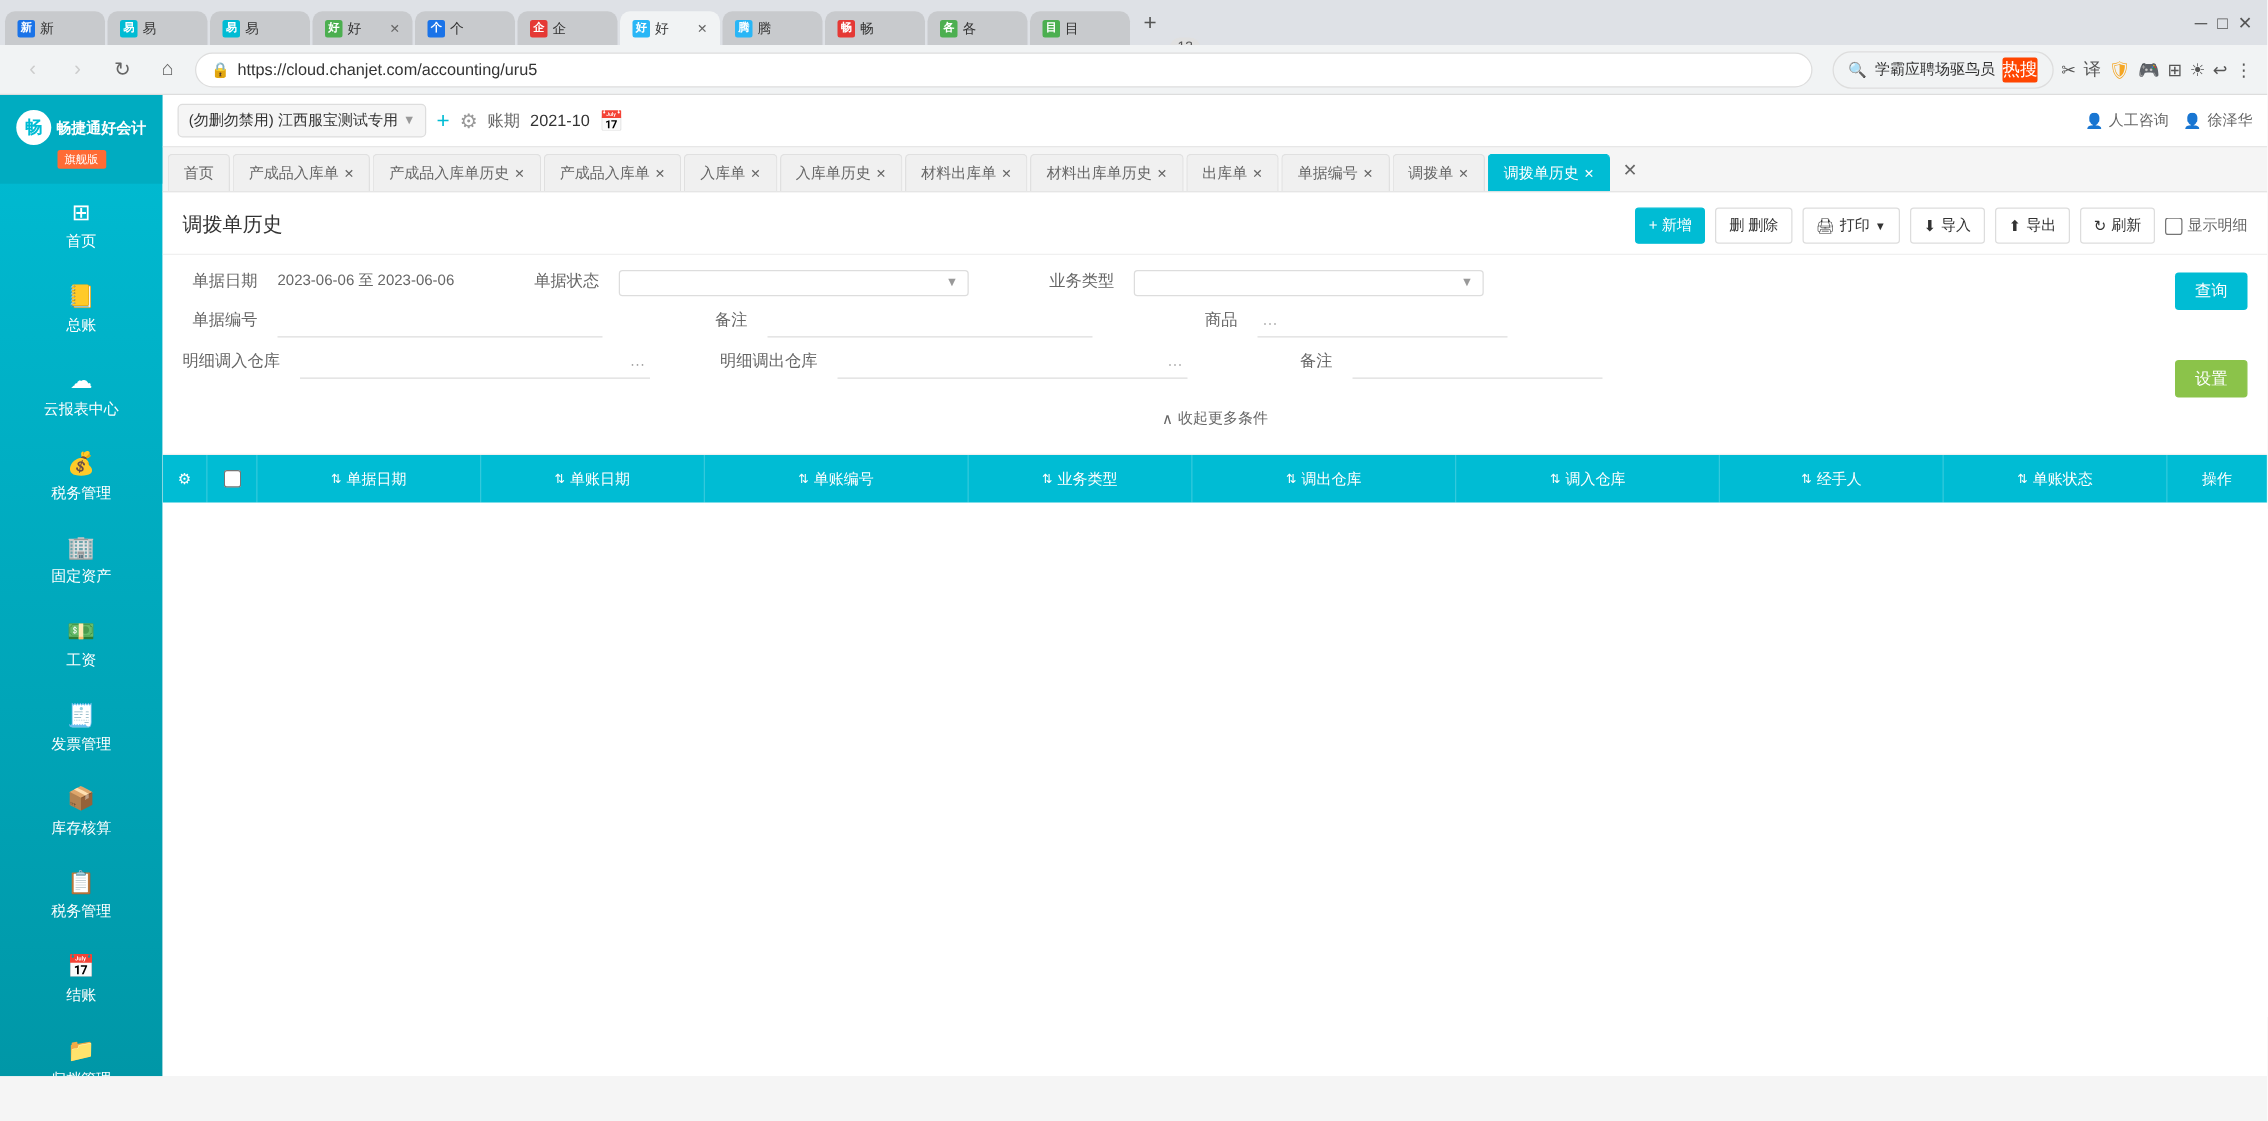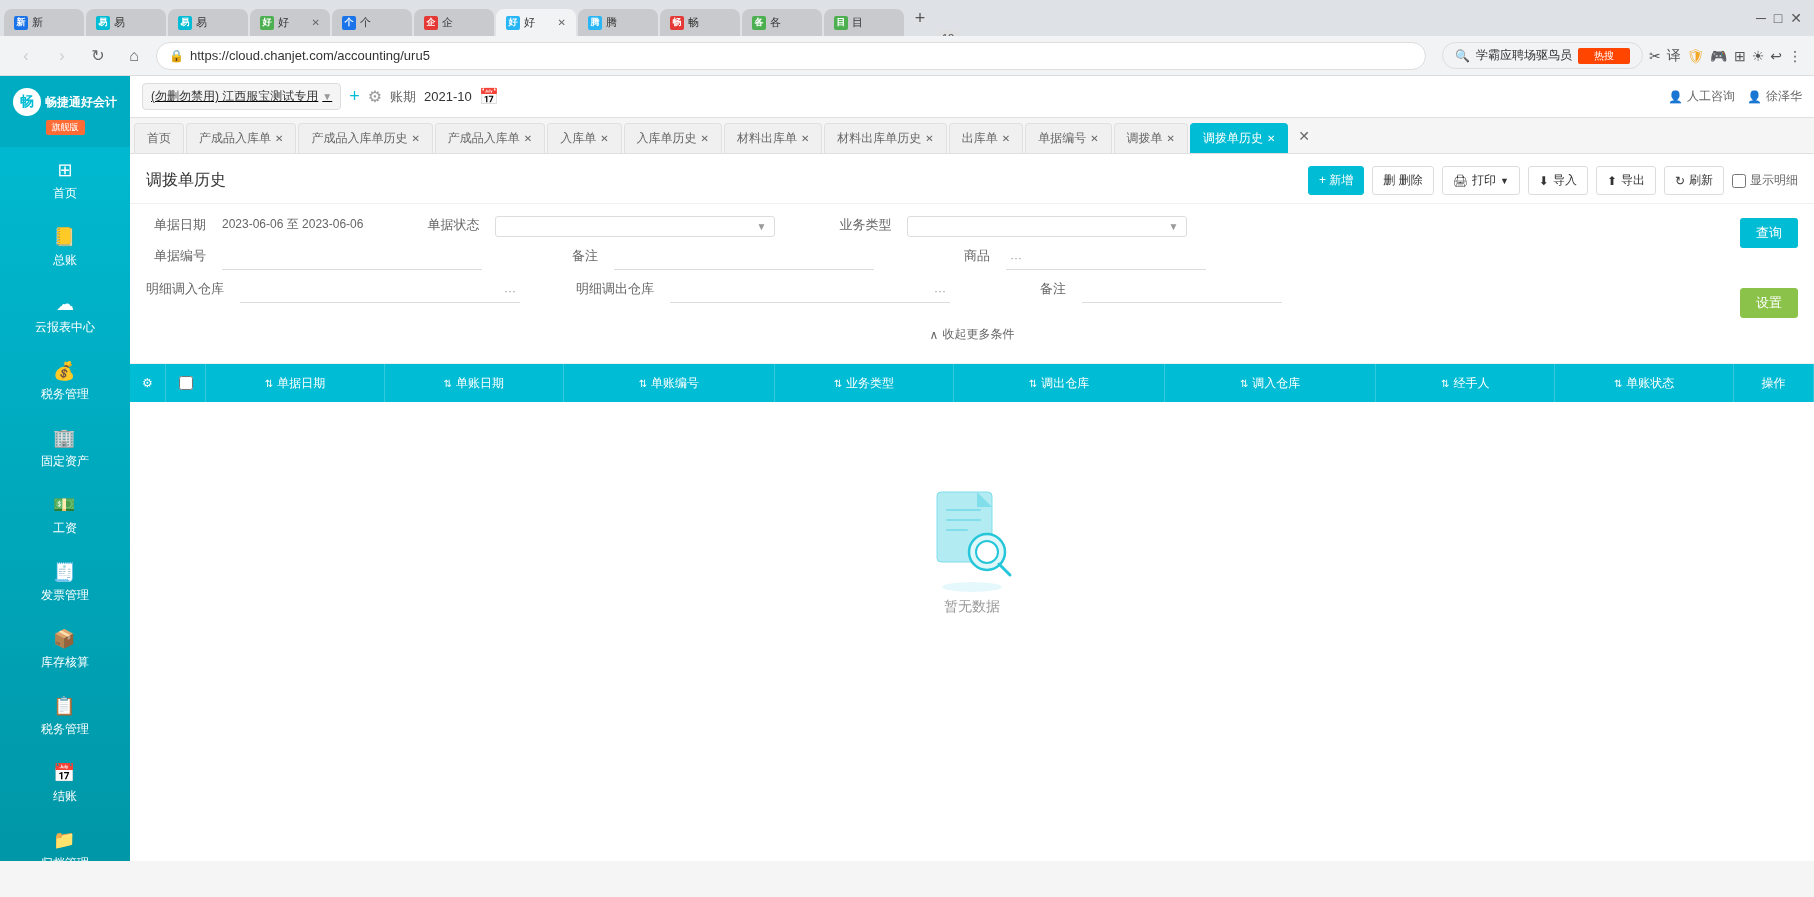--- a/index.html
+++ b/index.html
@@ -17,21 +17,21 @@
 
     
     .sidebar { width: 130px; background: linear-gradient(180deg, #00bcd4 0%, #0097a7 100%); display: flex; flex-direction: column; align-items: center; padding-top: 0; flex-shrink: 0; }
     .sidebar-logo { width: 100%; background: #00acc1; padding: 12px 8px; display: flex; flex-direction: column; align-items: center; gap: 2px; }
     .sidebar-item { width: 100%; padding: 12px 8px; display: flex; flex-direction: column; align-items: center; gap: 4px; cursor: pointer; color: #fff; }
     .sidebar-item .icon { font-size: 18px; }
     .sidebar-item .label { font-size: 12px; }
 
     
     .topbar { background: #fff; height: 42px; display: flex; align-items: center; padding: 0 12px; border-bottom: 1px solid #e0e0e0; gap: 8px; }
-    .topbar-company { display: flex; align-items: center; gap: 4px; background: #f5f5f5; border: 1px solid #ddd; border-radius: 4px; padding: 4px 8px; cursor: pointer; text-decoration: underline; }
+    .topbar-company { display: flex; align-items: center; gap: 4px; background: #f5f5f5; border: 1px solid #ddd; border-radius: 4px; padding: 4px 8px; cursor: pointer; }
     .topbar-add-btn { color: #00bcd4; font-size: 18px; cursor: pointer; background: none; border: none; }
     .topbar-right { margin-left: auto; display: flex; align-items: center; gap: 12px; }
     .topbar-consultant { display: flex; align-items: center; gap: 4px; color: #666; font-size: 12px; cursor: pointer; }
     .topbar-user { display: flex; align-items: center; gap: 4px; color: #666; font-size: 12px; cursor: pointer; }
 
     
     .page-tabs { background: #f5f5f5; height: 36px; display: flex; align-items: flex-end; padding: 0 4px; border-bottom: 1px solid #e0e0e0; overflow-x: auto; white-space: nowrap; }
     .page-tab { display: inline-flex; align-items: center; padding: 6px 12px; font-size: 12px; color: #666; cursor: pointer; border: 1px solid #e0e0e0; border-bottom: none; border-radius: 4px 4px 0 0; margin-right: 2px; background: #f0f0f0; gap: 4px; }
     .page-tab.active { background: #00bcd4; color: #fff; border-color: #00bcd4; }
 
@@ -168,21 +168,21 @@
   <button class="browser-nav-btn">↻</button>
   <button class="browser-nav-btn">⌂</button>
   <div class="browser-address-bar">
     <span class="lock-icon">🔒</span>
     <span class="browser-address-text">https://cloud.chanjet.com/accounting/uru5</span>
   </div>
   <div style="display:flex;align-items:center;gap:6px;margin-left:8px;">
     <span style="background:#f1f3f4;border:1px solid #ddd;border-radius:20px;padding:4px 12px;font-size:12px;color:#333;display:flex;align-items:center;gap:6px;">
       <span>🔍</span>
       <span>学霸应聘场驱鸟员</span>
-      <span style="background:#ff4500;color:#fff;font-size:10px;padding:1px 16px;border-radius:2px;">热搜</span>
+      <span style="background:#ff4500;color:#fff;font-size:14px;padding:1px 0;border-radius:2px;">热搜</span>
     </span>
     <span style="font-size:14px;color:#555;">✂</span>
     <span style="font-size:14px;color:#555;">译</span>
     <span style="font-size:14px;color:#f5a623;">🛡</span>
     <span style="font-size:14px;color:#555;">🎮</span>
     <span style="font-size:14px;color:#555;">⊞</span>
     <span style="font-size:14px;color:#555;">☀</span>
     <span style="font-size:14px;color:#555;">↩</span>
     <span style="font-size:14px;color:#555;">⋮</span>
   </div>
@@ -462,37 +462,16 @@
           </div>
           <div class="th th-status th-sort">
             <span style="font-size:10px;">⇅</span>
             <span>单账状态</span>
           </div>
           <div class="th th-op">
             <span>操作</span>
           </div>
         </div>
 
-        <div class="empty-state">
-          <div style="width:100px;height:100px;position:relative;margin-bottom:16px;">
-            
-            <svg width="100" height="110" viewBox="0 0 100 110" xmlns="http://www.w3.org/2000/svg">
-              <ellipse cx="50" cy="105" rx="30" ry="5" fill="rgba(0,188,212,0.1)"></ellipse>
-
-              <rect x="15" y="10" width="55" height="70" rx="4" fill="#b2ebf2" stroke="#80deea" stroke-width="1"></rect>
-
-              <line x1="25" y1="28" x2="58" y2="28" stroke="#80deea" stroke-width="2" stroke-linecap="round"></line>
-              <line x1="25" y1="38" x2="58" y2="38" stroke="#80deea" stroke-width="2" stroke-linecap="round"></line>
-              <line x1="25" y1="48" x2="45" y2="48" stroke="#80deea" stroke-width="2" stroke-linecap="round"></line>
-
-              <polygon points="55,10 70,25 55,25" fill="#80deea"></polygon>
-
-              <circle cx="65" cy="70" r="18" fill="#e0f7fa" stroke="#26c6da" stroke-width="2.5"></circle>
-              <circle cx="65" cy="70" r="11" fill="#fff" stroke="#26c6da" stroke-width="2"></circle>
-              <line x1="77" y1="82" x2="88" y2="93" stroke="#26c6da" stroke-width="3" stroke-linecap="round"></line>
-            </svg>
-          </div>
-          <span style="color:#999;font-size:14px;">暂无数据</span>
-        </div>
       </div>
     </div>
   </div>
 </div>
 
 </body></html>

